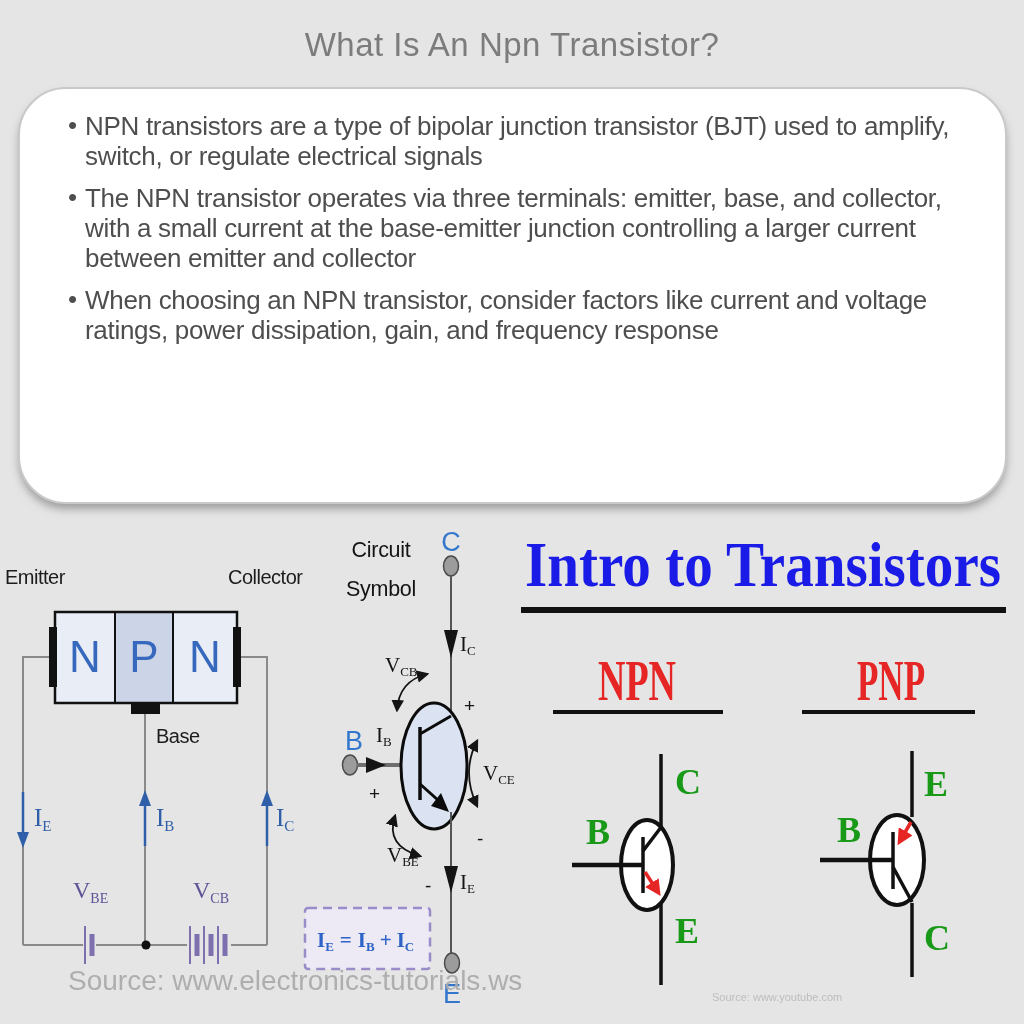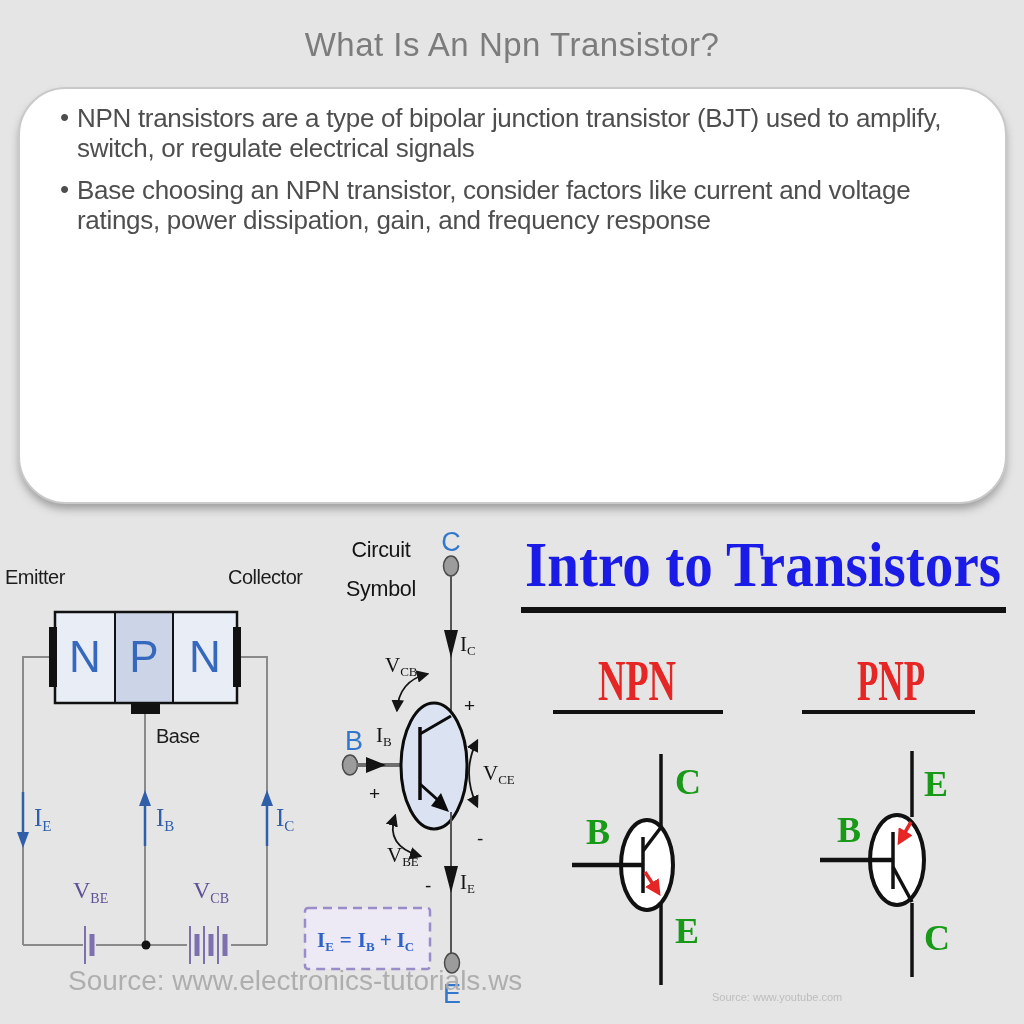--- a/index.html
+++ b/index.html
@@ -3,21 +3,21 @@
 <meta charset="utf-8">
 <style>
   html,body{margin:0;padding:0;background:#fff;}
   #stage{position:relative;width:1024px;height:1024px;background:#e5e5e5;overflow:hidden;
          font-family:"Liberation Sans",sans-serif;}
   .page-title{position:absolute;top:26px;left:0;width:100%;text-align:center;
     font-size:33px;font-weight:500;color:#7c7c7c;letter-spacing:.5px;}
   .card{position:absolute;left:18px;top:87px;width:989px;height:417px;background:#fff;
     border:2px solid #c9c9c9;border-radius:48px;box-sizing:border-box;
     box-shadow:0 6px 9px -1px rgba(100,100,100,.55);}
-  .bullets{margin:0;padding:14px 34px 0 40px;list-style:none;}
+  .bullets{margin:8px;padding:14px 34px 0 40px;list-style:none;}
   .bullets li{position:relative;padding-left:17px;margin-bottom:12px;max-width:922px;
     font-size:26px;line-height:30px;color:#4e4e4e;letter-spacing:-.3px;}
   .bullets li::before{content:"\2022";position:absolute;left:0;top:-1px;color:#4e4e4e;}
   svg#diagrams{position:absolute;left:0;top:0;width:1024px;height:1024px;}
   
   text{font-family:"Liberation Sans",sans-serif;}
   .dlabel{font-size:20px;fill:#1c1c1c;letter-spacing:-.5px;}
   .caption{font-size:21.5px;fill:#141414;letter-spacing:-.3px;}
   .region-letter{font-size:44px;fill:#3668bd;text-anchor:middle;}
   .term-blue{font-size:27px;fill:#3377cc;}
@@ -41,21 +41,22 @@
 </head>
 <body>
 
 <div id="stage">
 
   <div class="page-title">What Is An Npn Transistor?</div>
 
   <div class="card">
     <ul class="bullets">
       <li><span>NPN transistors are a type of bipolar junction transistor (BJT) used to amplify, switch, or regulate electrical signals</span></li>
-      <li><span>Base choosing an NPN transistor, consider factors like current and voltage ratings, power dissipation, gain, and frequency response</span></li>
+      <li><span>The NPN transistor operates via three terminals: emitter, base, and collector, with a small current at the base-emitter junction controlling a larger current between emitter and collector</span></li>
+      <li><span>When choosing an NPN transistor, consider factors like current and voltage ratings, power dissipation, gain, and frequency response</span></li>
     </ul>
   </div>
 
   <svg id="diagrams" viewBox="0 0 1024 1024">
     <defs>
       <marker id="ah" viewBox="0 0 10 10" refX="8" refY="5" markerWidth="7" markerHeight="7" orient="auto-start-reverse">
         <path d="M0,0 L10,5 L0,10 z" fill="#141414"></path>
       </marker>
       <marker id="ahr" viewBox="0 0 10 10" refX="7" refY="5" markerWidth="4.6" markerHeight="4.6" orient="auto">
         <path d="M0,0 L10,5 L0,10 z" fill="#e62525"></path>

